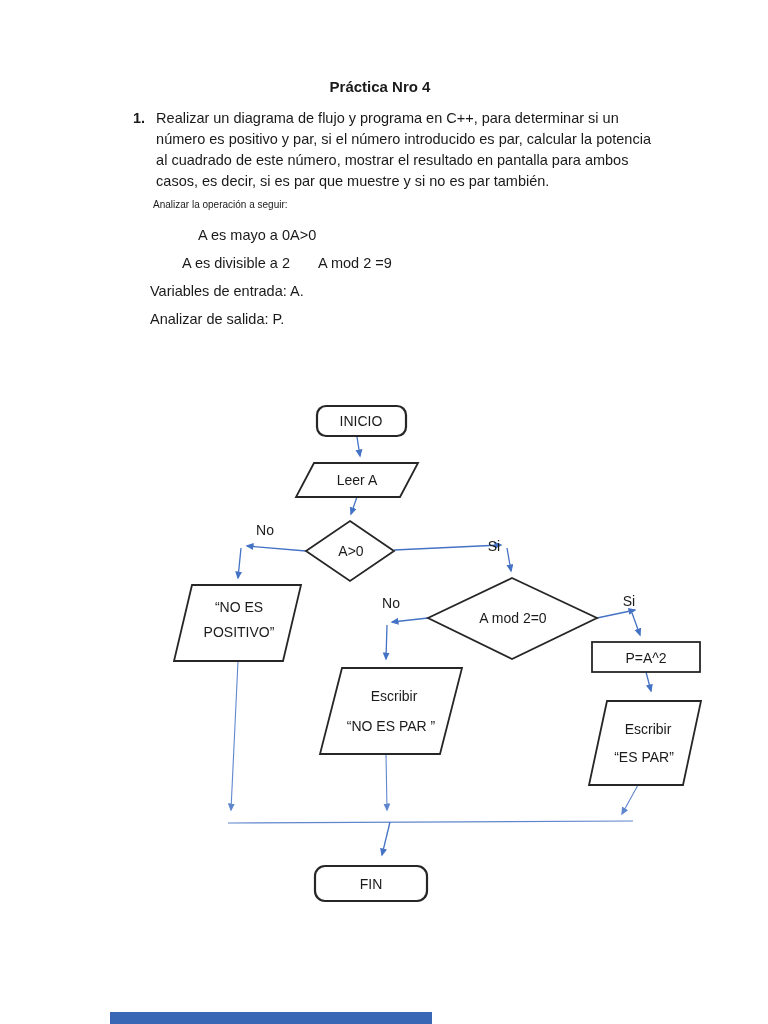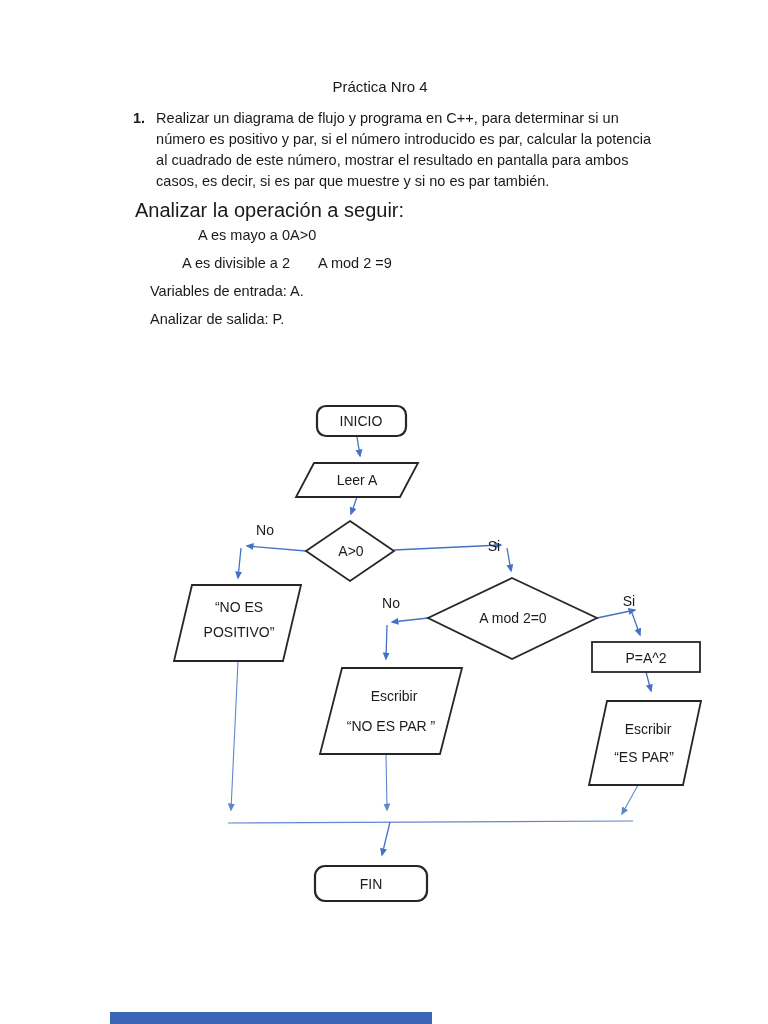--- a/index.html
+++ b/index.html
@@ -6,30 +6,30 @@
   .page{
     position:relative;
     width:768px;height:1024px;
     background:#ffffff;
     overflow:hidden;
     font-family:"Liberation Sans", sans-serif;
     color:#1a1a1a;
   }
   .doc-title{
     position:absolute;top:78px;left:0;width:760px;
-    text-align:center;font-weight:normal;font-size:15px;
+    text-align:center;font-weight:bold;font-size:15px;
   }
   .item{
     position:absolute;top:108px;left:133px;width:524px;
     display:flex;gap:11px;
     font-size:14.5px;line-height:21px;
   }
   .item .num{font-weight:bold;flex:0 0 auto;}
   .item .body{width:502px;}
-  .analysis-heading{position:absolute;top:199px;left:135px;font-size:20px;}
+  .analysis-heading{position:absolute;top:199px;left:153px;font-size:10px;}
   .analysis-row{position:absolute;left:178px;font-size:14.5px;display:flex;text-align:right;}
   .analysis-row .lcol{width:112px;flex:0 0 auto;}
   .row1{top:227px;}
   .row2{top:255px;gap:28px;}
   .vars{position:absolute;left:150px;font-size:14.5px;}
   .vin{top:283px;}
   .vout{top:311px;}
   svg.flow{position:absolute;left:0;top:0;}
   svg .shape{fill:#ffffff;stroke:#262626;stroke-width:1.8px;}
   svg .term{stroke-width:2.2px;}

